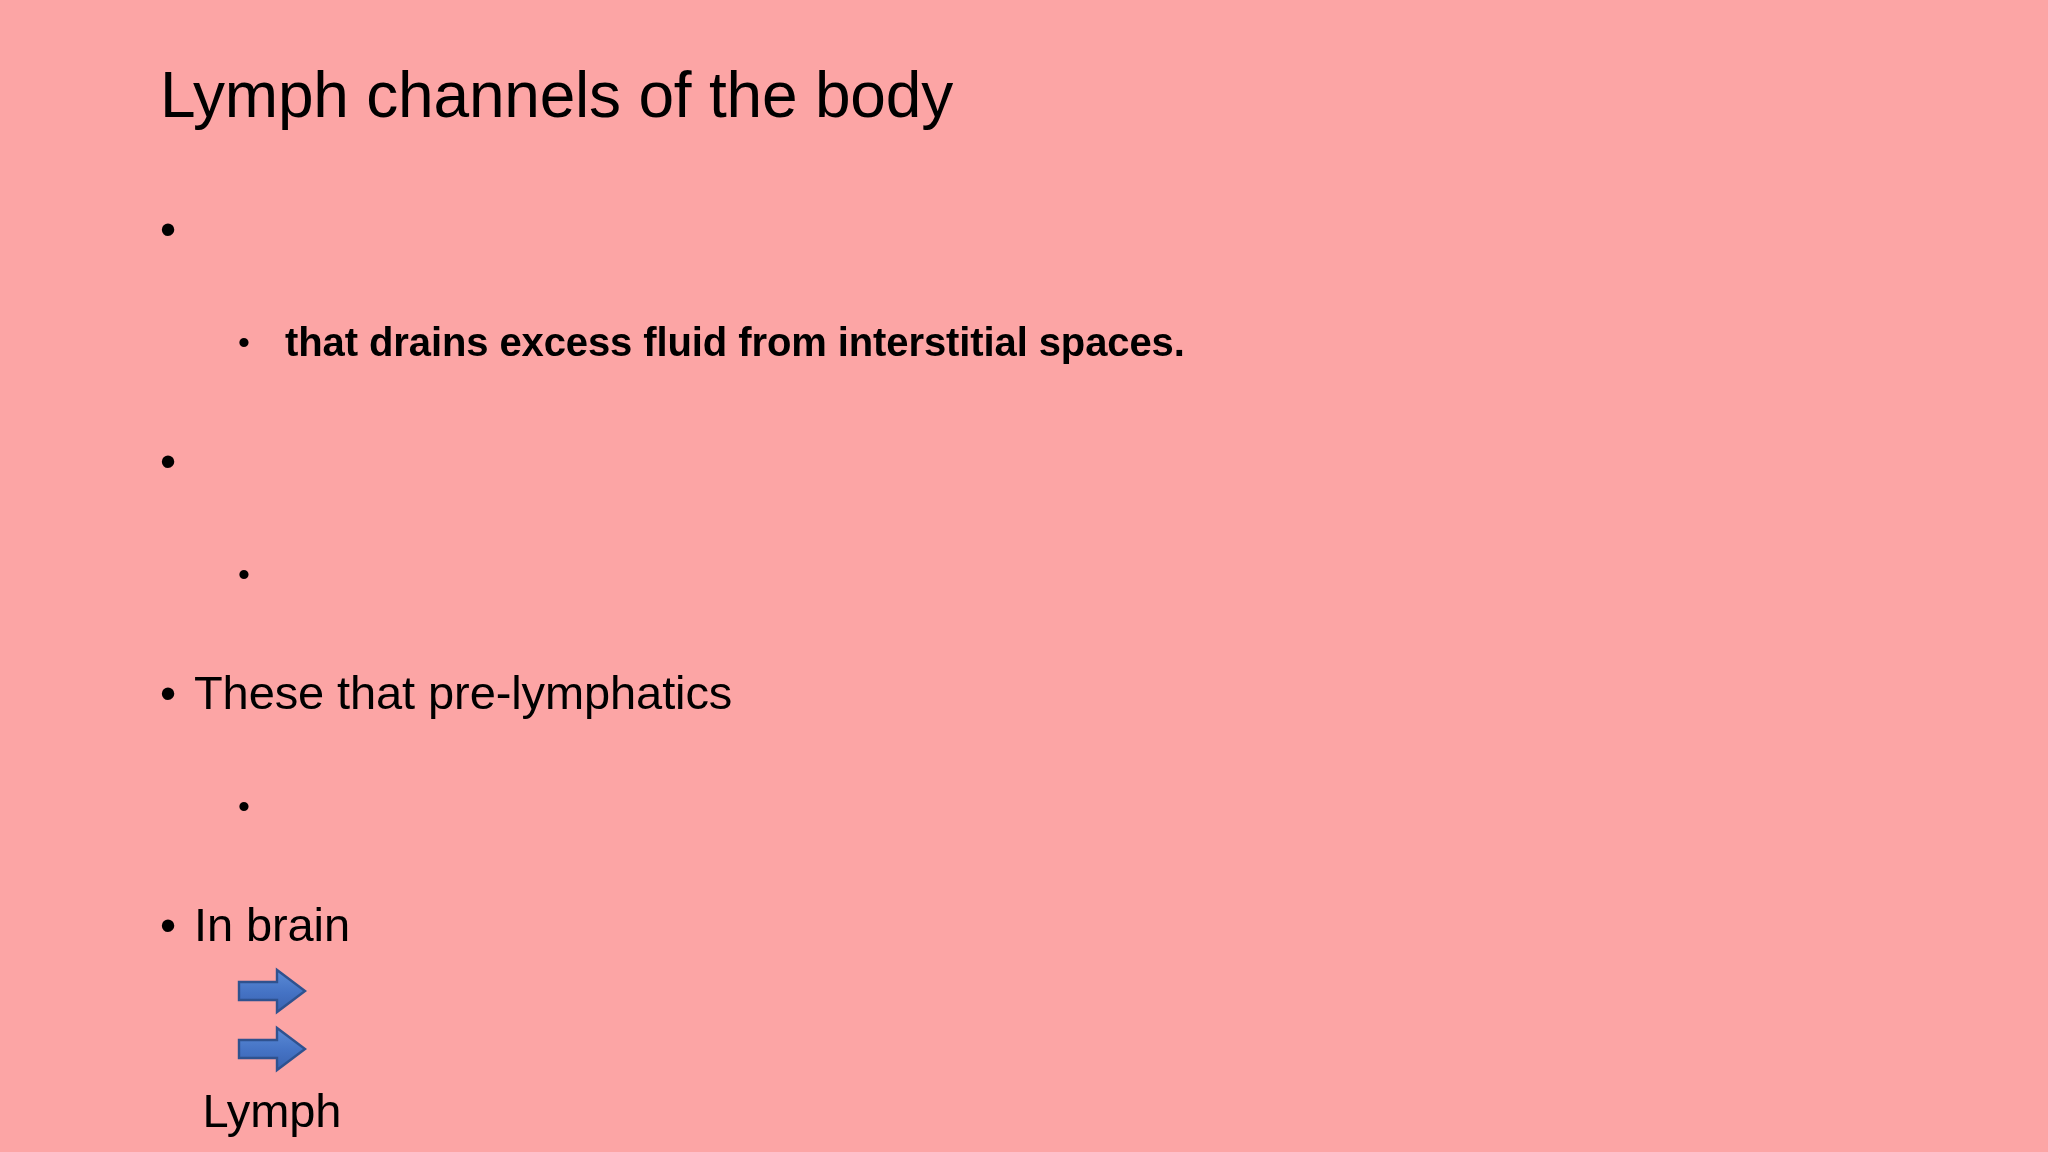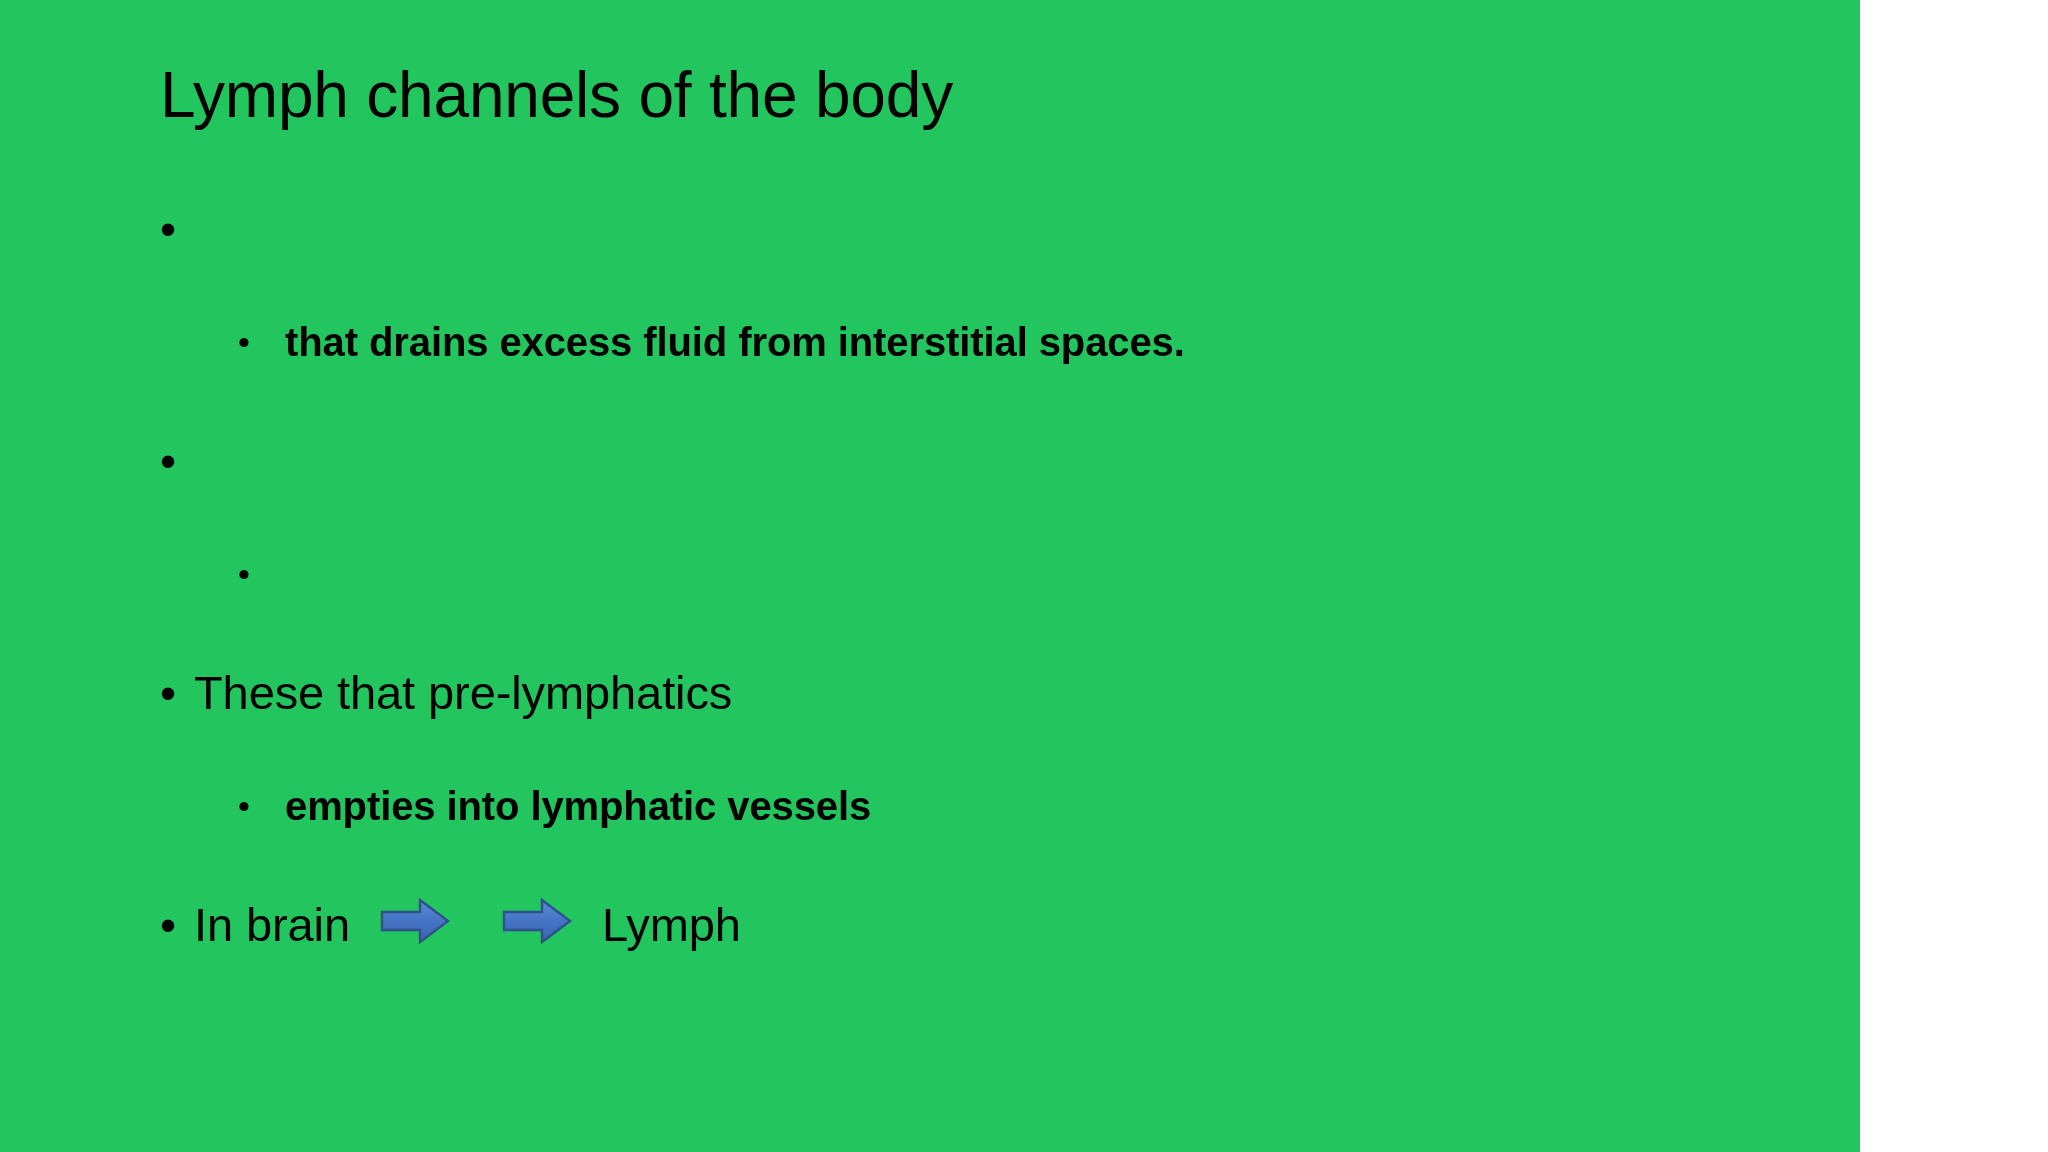--- a/index.html
+++ b/index.html
@@ -10,23 +10,23 @@
     width: 2048px;
     height: 1152px;
     background: #ffffff;
     font-family: "Liberation Sans", sans-serif;
     color: #000000;
     overflow: hidden;
   }
 
   .slide {
     position: relative;
-    width: 1860px;
+    width: 2048px;
     height: 1152px;
-    background: #22c55e;
+    background: #fca5a5;
     box-sizing: border-box;
   }
 
   
   .slide-title {
     position: absolute;
     left: 160px;
     top: 58px;
     width: 1760px;
     font-size: 64px;
@@ -96,22 +96,24 @@
     white-space: nowrap;
     font-weight: bold;
   }
 
   
   .flow-row {
     min-height: 104px;
   }
   .flow-line {
     display: flex;
+    align-items: center;
     gap: 8px;
     white-space: nowrap;
+    flex-direction: column;
   }
   .flow-text {
     font-size: 47px;
     line-height: 62px;
     color: #000000;
     letter-spacing: -0.1px;
   }
 
   
   .arrow-shape {
@@ -156,21 +158,20 @@
       <span class="dot">•</span>
     </div>
 
     <div class="bullet-row lvl1">
       <span class="dot">•</span>
       <span class="bullet-text">These that pre-lymphatics</span>
     </div>
 
     <div class="bullet-row lvl2">
       <span class="dot">•</span>
-      <span class="bullet-text">empties into lymphatic vessels</span>
     </div>
 
     <div class="bullet-row lvl1 flow-row">
       <span class="dot">•</span>
       <span class="flow-line">
 
         <span class="flow-text">In brain</span>
 
         <span class="arrow-shape">
           <svg viewBox="0 0 70 50" xmlns="http://www.w3.org/2000/svg">

